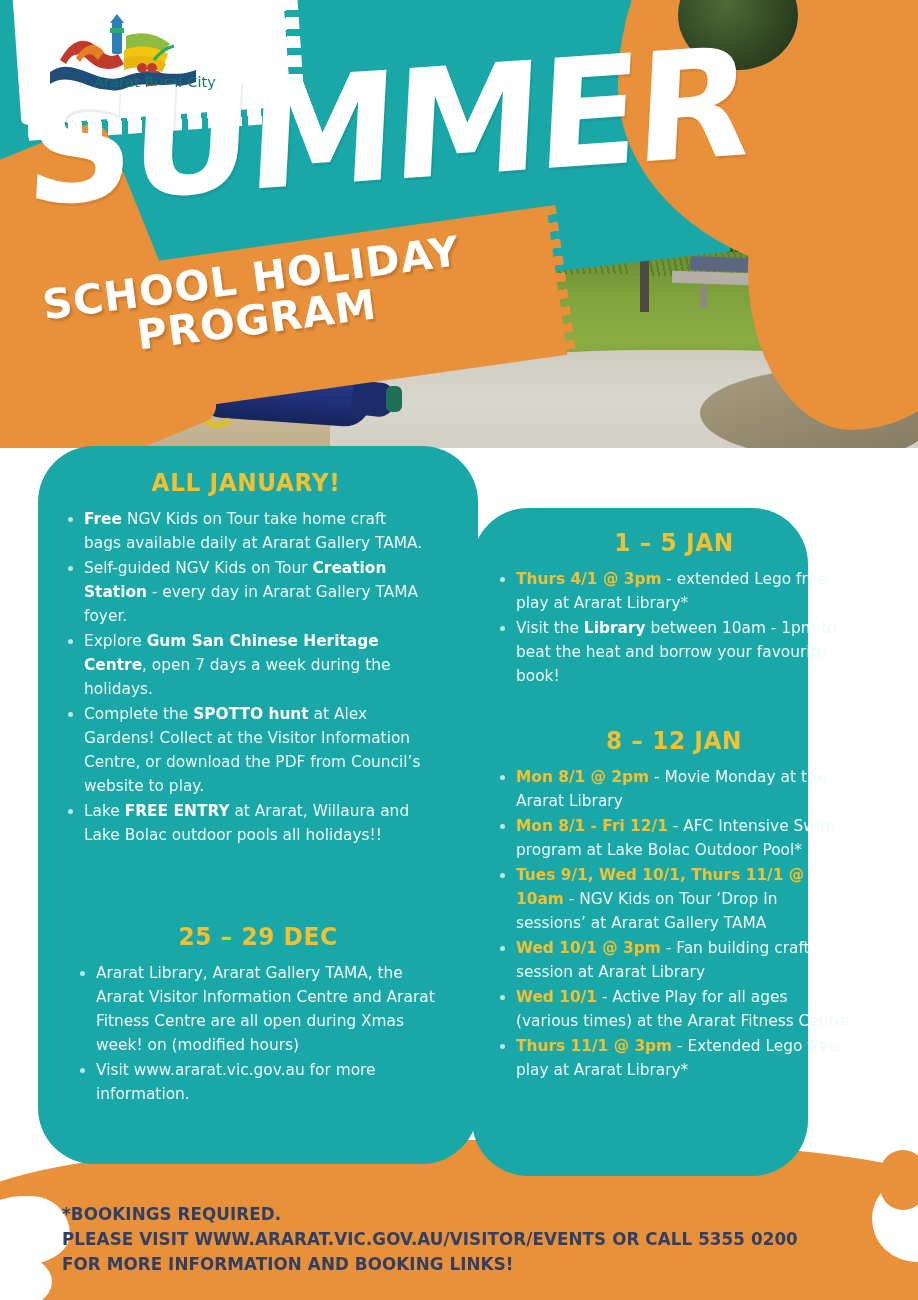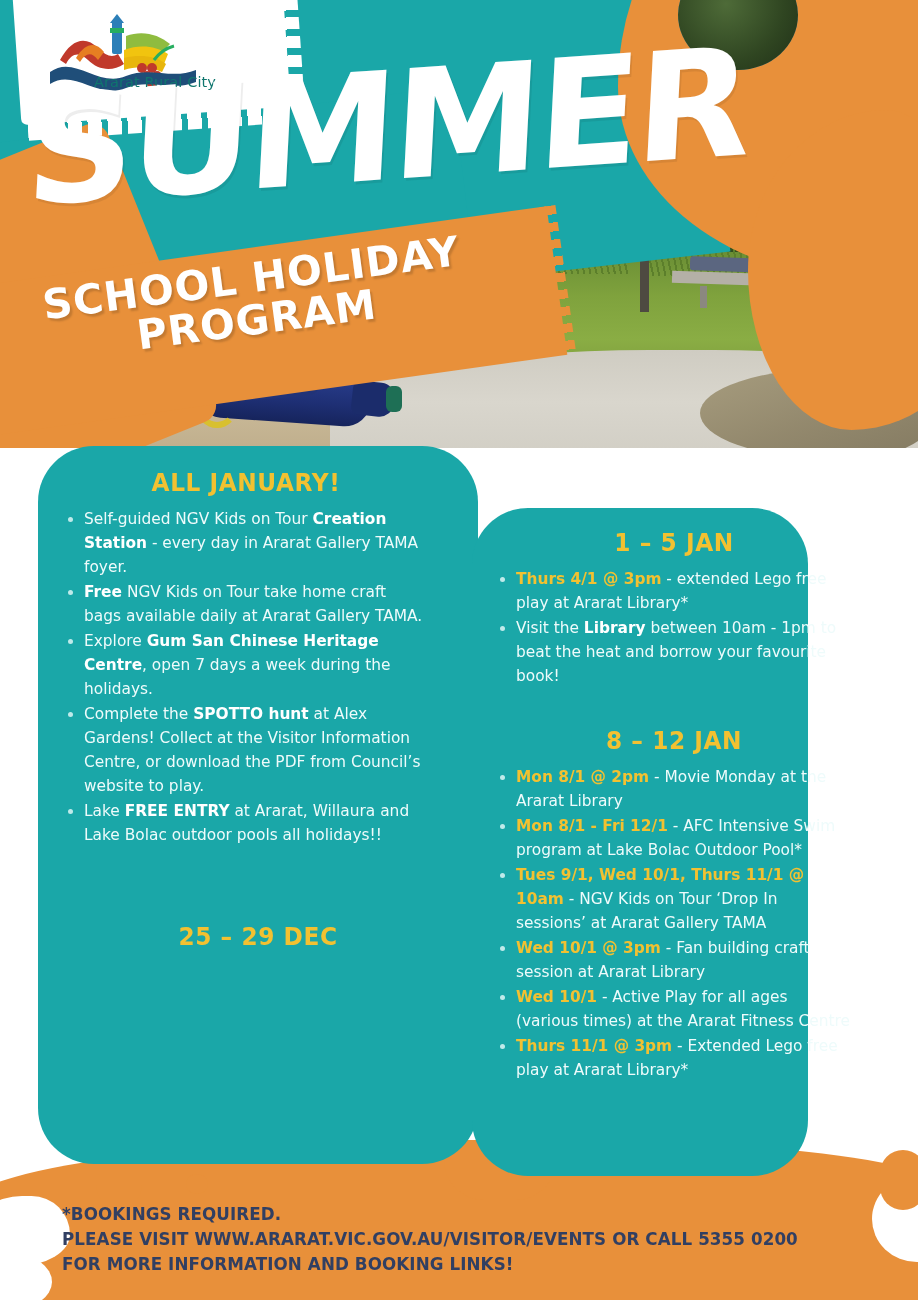--- a/index.html
+++ b/index.html
@@ -546,29 +546,33 @@
   <div class="splash-dot sd4"></div>
   <div class="splash-hole sh1"></div>
   <div class="splash-hole sh2"></div>
   <div class="splash-hole sh4"></div>
   <div class="splash-dot sd3"></div>
 
   <div class="card card-left">
     <div class="sec-left-1">
       <div class="card-head">ALL JANUARY!</div>
       <ul class="bullets">
+          <li><span class="b">Free</span><span> NGV Kids on Tour take home craft bags available daily at Ararat Gallery TAMA.</span></li>
           <li><span>Self-guided NGV Kids on Tour </span><span class="b">Creation Station</span><span> - every day in Ararat Gallery TAMA foyer.</span></li>
-          <li><span class="b">Free</span><span> NGV Kids on Tour take home craft bags available daily at Ararat Gallery TAMA.</span></li>
           <li><span>Explore </span><span class="b">Gum San Chinese Heritage Centre</span><span>, open 7 days a week during the holidays.</span></li>
           <li><span>Complete the </span><span class="b">SPOTTO hunt</span><span> at Alex Gardens! Collect at the Visitor Information Centre, or download the PDF from Council’s website to play.</span></li>
           <li><span>Lake </span><span class="b">FREE ENTRY</span><span> at Ararat, Willaura and Lake Bolac outdoor pools all holidays!!</span></li>
         </ul>
     </div>
     <div class="sec-left-2">
       <div class="card-head">25 – 29 DEC</div>
+      <ul class="bullets">
+          <li><span>Ararat Library, Ararat Gallery TAMA, the Ararat Visitor Information Centre and Ararat Fitness Centre are all open during Xmas week! on (modified hours)</span></li>
+          <li><span>Visit www.ararat.vic.gov.au for more information.</span></li>
+        </ul>
     </div>
   </div>
 
   <div class="card card-right">
     <div class="sec-right-1">
       <div class="card-head">1 – 5 JAN</div>
       <ul class="bullets">
           <li><span class="y">Thurs 4/1 @ 3pm</span><span> - extended Lego free play at Ararat Library*</span></li>
           <li><span>Visit the </span><span class="b">Library</span><span> between 10am - 1pm to beat the heat and borrow your favourite book!</span></li>
         </ul>

